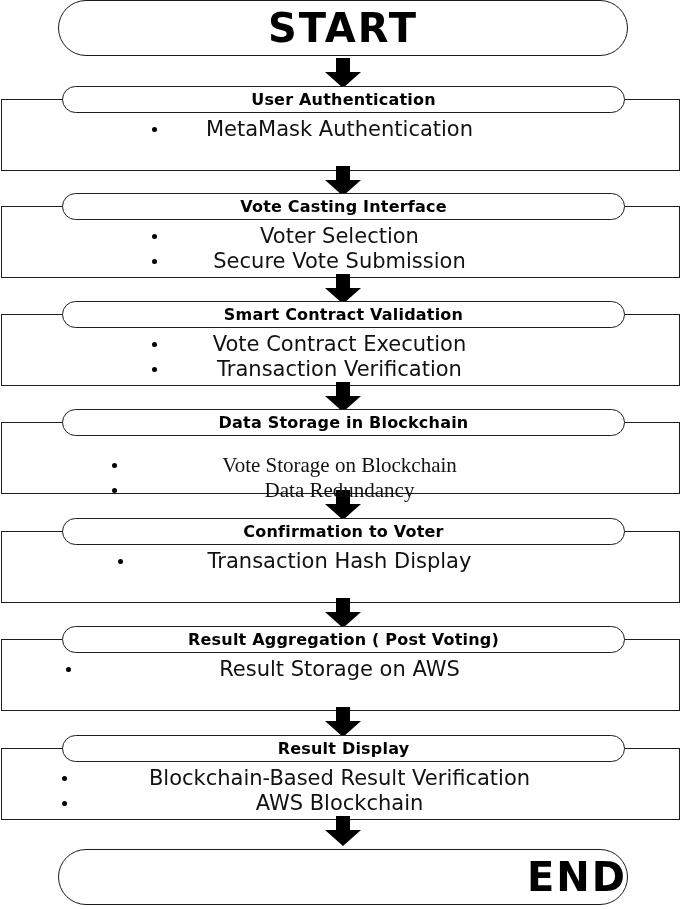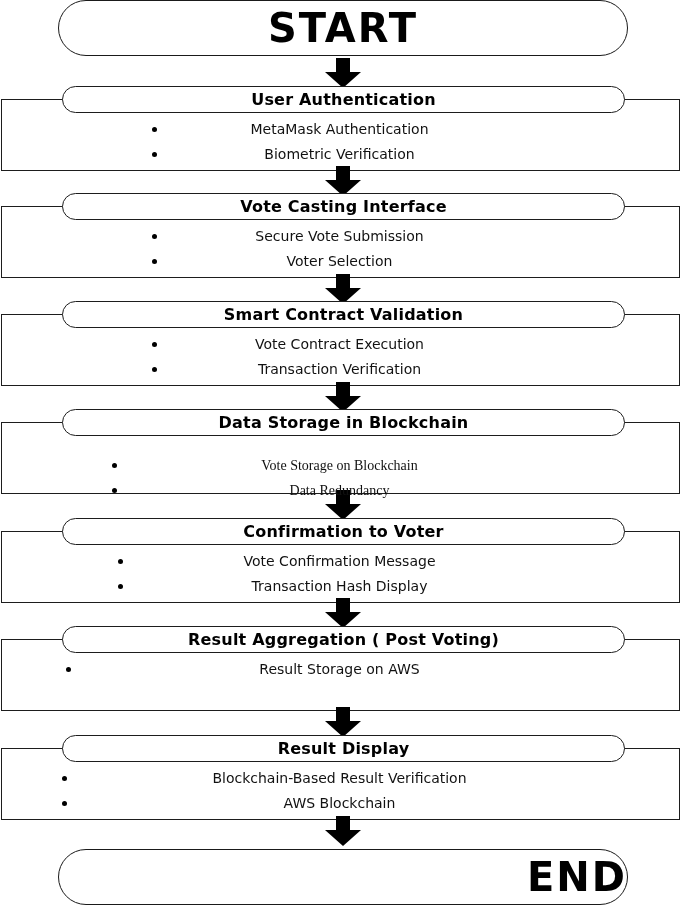--- a/index.html
+++ b/index.html
@@ -87,21 +87,21 @@
     left: 0;
     width: 679px;
     list-style: none;
     margin: 0;
     padding: 0;
     z-index: 1;
   }
   .stage-item {
     position: relative;
     text-align: center;
-    font-size: 14px;
+    font-size: 21px;
     color: #111111;
     line-height: 25px;
     white-space: nowrap;
   }
   .stage-item .bullet {
     position: absolute;
     top: 10px;
     width: 5px;
     height: 5px;
     background: #000000;
@@ -151,45 +151,41 @@
   <div class="stage" style="top:86px;">
     <div class="stage-body" style="height:72px;"></div>
     <div class="stage-title-pill">
       <span class="stage-title">User Authentication</span>
     </div>
     <ul class="stage-items" style="top:31px;">
       <li class="stage-item">
         <span class="bullet" style="left:152px;"></span>
         <span>MetaMask Authentication</span>
       </li>
-      <li class="stage-item">
-        <span class="bullet" style="left:152px;"></span>
-        <span>Biometric Verification</span>
-      </li>
     </ul>
   </div>
 
   <div class="arrow" style="top:166px;">
     <div class="stem"></div>
     <div class="head"></div>
   </div>
 
   <div class="stage" style="top:193px;">
     <div class="stage-body" style="height:72px;"></div>
     <div class="stage-title-pill">
       <span class="stage-title">Vote Casting Interface</span>
     </div>
     <ul class="stage-items" style="top:31px;">
       <li class="stage-item">
         <span class="bullet" style="left:152px;"></span>
+        <span>Voter Selection</span>
+      </li>
+      <li class="stage-item">
+        <span class="bullet" style="left:152px;"></span>
         <span>Secure Vote Submission</span>
-      </li>
-      <li class="stage-item">
-        <span class="bullet" style="left:152px;"></span>
-        <span>Voter Selection</span>
       </li>
     </ul>
   </div>
 
   <div class="arrow" style="top:274px;">
     <div class="stem"></div>
     <div class="head"></div>
   </div>
 
   <div class="stage" style="top:301px;">
@@ -237,24 +233,20 @@
   </div>
 
   <div class="stage" style="top:518px;">
     <div class="stage-body" style="height:72px;"></div>
     <div class="stage-title-pill">
       <span class="stage-title">Confirmation to Voter</span>
     </div>
     <ul class="stage-items" style="top:31px;">
       <li class="stage-item">
         <span class="bullet" style="left:118px;"></span>
-        <span>Vote Confirmation Message</span>
-      </li>
-      <li class="stage-item">
-        <span class="bullet" style="left:118px;"></span>
         <span>Transaction Hash Display</span>
       </li>
     </ul>
   </div>
 
   <div class="arrow" style="top:598px;">
     <div class="stem"></div>
     <div class="head"></div>
   </div>
 

